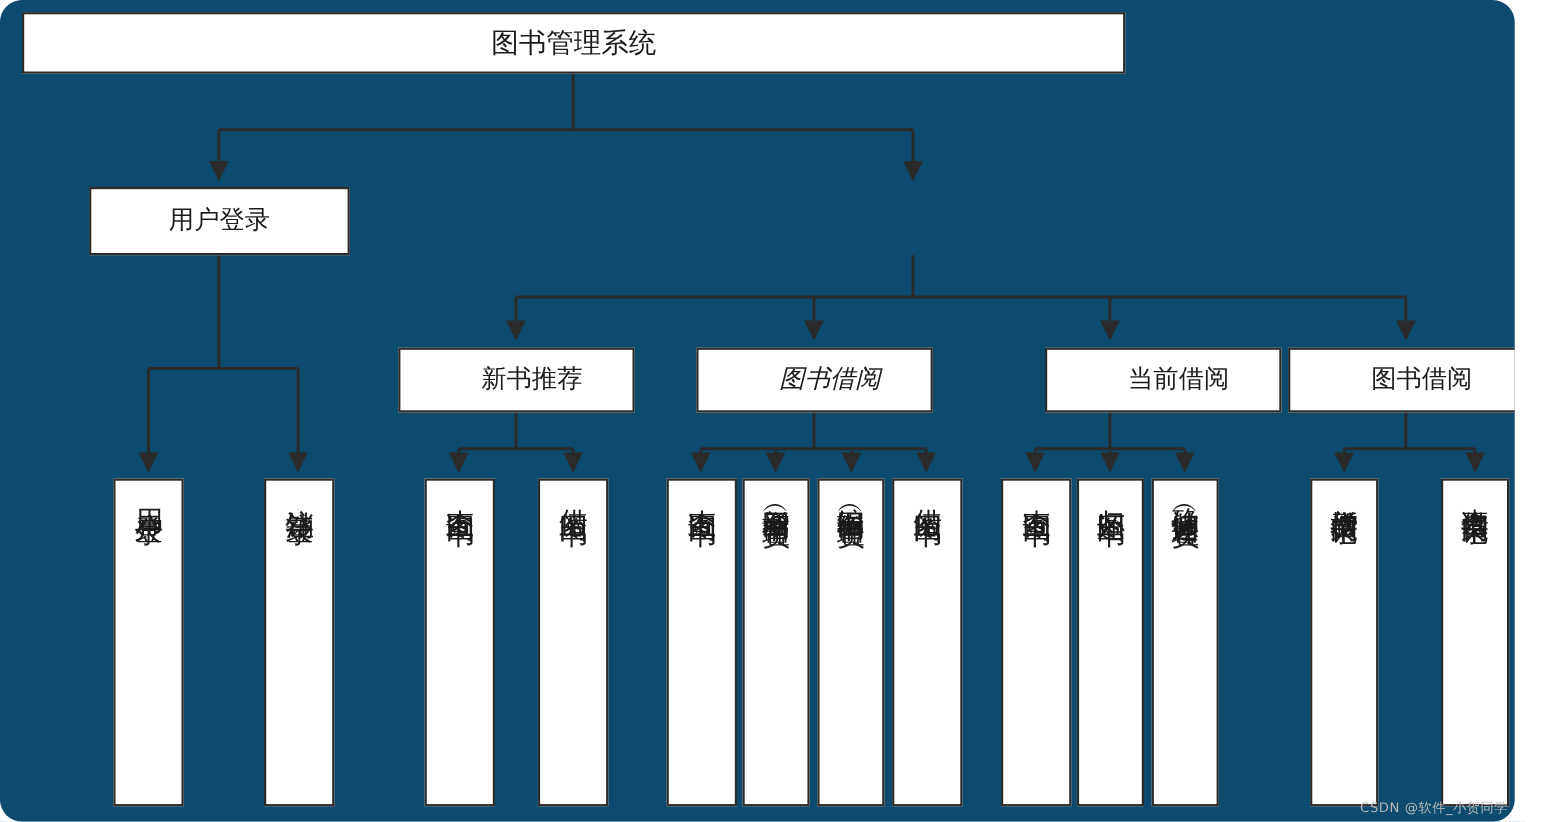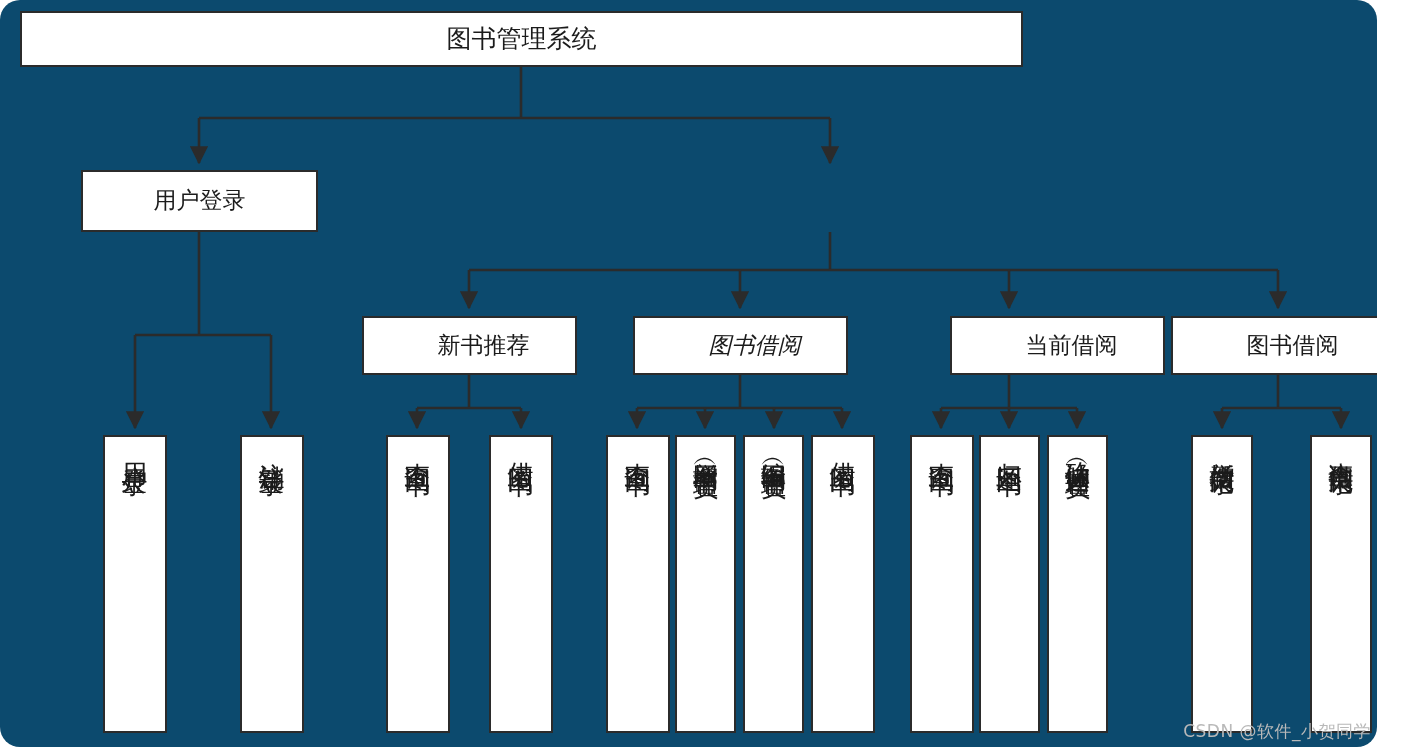--- a/index.html
+++ b/index.html
@@ -19,21 +19,21 @@
   .n-leaf{align-items:flex-start;padding-top:5px;}
   .n-leaf .lbl{
     writing-mode:vertical-rl;
     text-orientation:upright;
     font-size:26px;
     letter-spacing:3px;
     line-height:1;
   }
   .leaf-tall .lbl{font-size:25px;letter-spacing:2px;}
 
-  .watermark{position:absolute;right:6px;bottom:4px;font-size:17px;color:#b9b9b9;
+  .watermark{position:absolute;right:6px;bottom:4px;font-size:12px;color:#b9b9b9;
              letter-spacing:.5px;white-space:nowrap;}
 </style>
 </head>
 <body>
 
 <div id="canvas">
 
   <svg id="wires" viewBox="0 0 1405 747">
     <defs>
       <marker id="arrow" viewBox="0 0 10 10" refX="9.2" refY="5" markerWidth="7" markerHeight="7" orient="auto-start-reverse">

